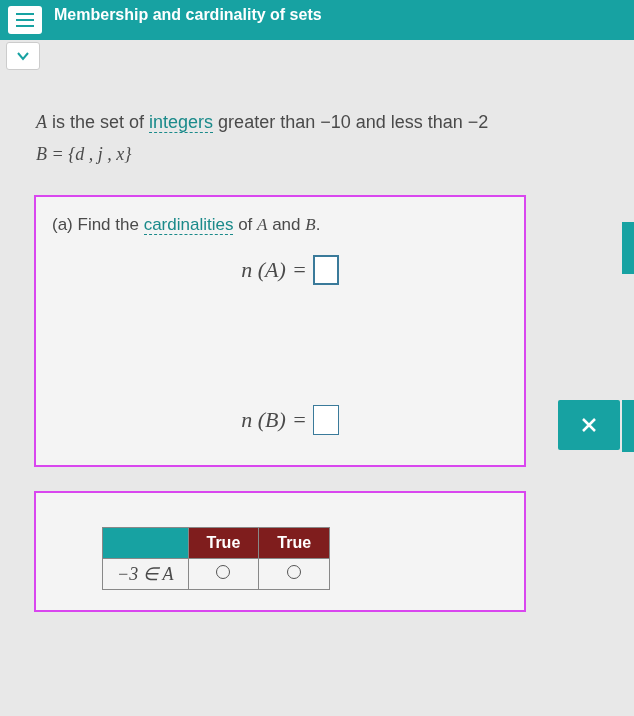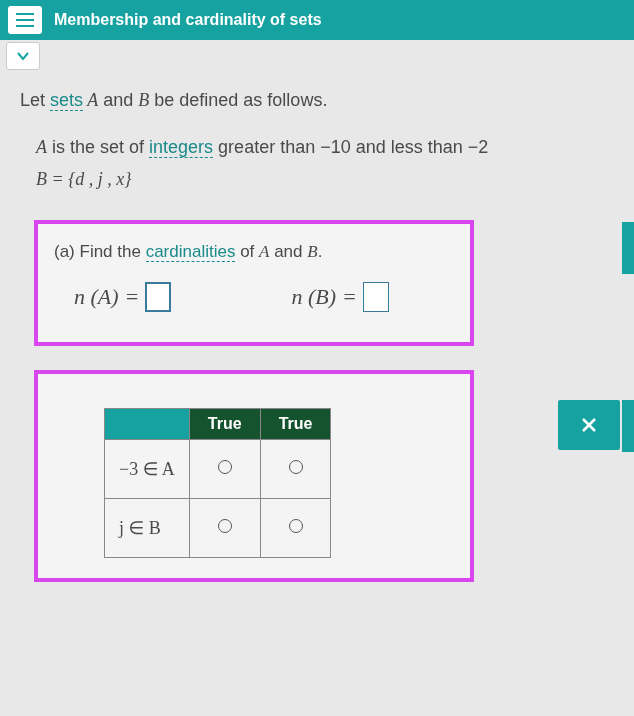--- a/index.html
+++ b/index.html
@@ -11,21 +11,21 @@
     width: 634px;
     height: 716px;
     overflow: hidden;
     position: relative;
     color: #4a4a4a;
   }
   .header-bar {
     background: #17a2a2;
     color: #fff;
     display: flex;
-    align-items: center;
+    align-items: flex-start;
     padding: 6px 8px;
     font-size: 16px;
     font-weight: bold;
   }
   .menu-btn {
     width: 34px;
     height: 28px;
     background: #fff;
     border-radius: 3px;
     display: flex;
@@ -64,68 +64,70 @@
   .intro { margin-bottom: 20px; }
   .italic { font-style: italic; font-family: 'Times New Roman', serif; }
   .def-link {
     color: #1a8a8a;
     border-bottom: 1px dashed #1a8a8a;
     cursor: pointer;
   }
   .indent { margin-left: 16px; margin-top: 16px; line-height: 1.8; }
   .math { font-family: 'Times New Roman', serif; font-style: italic; }
   .panel {
-    border: 4px solid #d946ef;
+    border: 2px solid #d946ef;
     background: #f4f4f4;
     margin: 24px 14px 0 14px;
     padding: 18px 16px 30px 16px;
-    width: 440px;
+    width: 492px;
   }
   .panel-label { font-size: 17px; margin-bottom: 20px; }
   .cardrow {
     display: flex;
     gap: 120px;
     margin-left: 20px;
     align-items: center;
     font-family: 'Times New Roman', serif;
     font-size: 22px;
+    flex-direction: column;
   }
   .card-expr { display: flex; align-items: center; gap: 6px; }
   .inputbox {
     display: inline-block;
     width: 26px;
     height: 30px;
     border: 1.5px solid #3a7a9a;
     background: #fff;
     vertical-align: middle;
   }
   .inputbox.focus { box-shadow: 0 0 0 1px #3a7a9a inset; }
   table.tf {
     border-collapse: collapse;
     margin: 16px 0 0 50px;
     font-size: 16px;
   }
   table.tf th {
-    background: #14532d;
+    background: #7f1d1d;
     color: #fff;
     font-weight: bold;
     padding: 6px 18px;
     border: 1px solid #888;
   }
   table.tf th.blank { background: #17a2a2; }
   table.tf td {
     border: 1px solid #888;
     text-align: center;
     padding: 6px 18px;
     background: #f4f4f4;
     font-family: 'Times New Roman', serif;
   }
   table.tf td.stmt {
-    text-align: left;
-    padding: 18px 14px;
+    text-align: right;
+    padding: 4px 14px;
+    font-style: italic;
     font-size: 18px;
   }
   .radio {
     display: inline-block;
     width: 14px;
     height: 14px;
     border: 1.5px solid #555;
     border-radius: 50%;
     cursor: pointer;
   }
@@ -160,23 +162,20 @@
 </div>
 
 <div class="chevron-box">
   <svg viewBox="0 0 16 16">
     <path d="M3 5 L8 11 L13 5" fill="none" stroke="#17a2a2" stroke-width="2"></path>
   </svg>
 </div>
 
 <div class="content">
 
-  <div class="intro">
-    <span>Let </span><span class="def-link">sets</span><span class="italic"> A</span> and <span class="italic">B</span> be defined as follows.
-  </div>
 
   <div class="indent">
     <div>
       <span class="italic">A</span> is the set of <span class="def-link">integers</span><span> greater than −10 and less than −2</span>
     </div>
     <div class="math">B = {d , j , x}</div>
   </div>
 
   <div class="panel">
     <div class="panel-label">
@@ -202,25 +201,20 @@
           <tr>
         <th class="blank"></th>
         <th>True</th>
         <th>True</th>
       </tr>
       <tr>
         <td class="stmt">−3 ∈ A</td>
         <td><span class="radio"></span></td>
         <td><span class="radio"></span></td>
       </tr>
-      <tr>
-        <td class="stmt">j ∈ B</td>
-        <td><span class="radio"></span></td>
-        <td><span class="radio"></span></td>
-      </tr>
     </tbody>
       </table>
   </div>
 
 </div>
 
 <div class="sidebar-sliver1"></div>
 <div class="close-btn">
   <svg width="20" height="20" viewBox="0 0 20 20">
     <path d="M4 4 L16 16 M16 4 L4 16" stroke-width="2.5" fill="none"></path>

